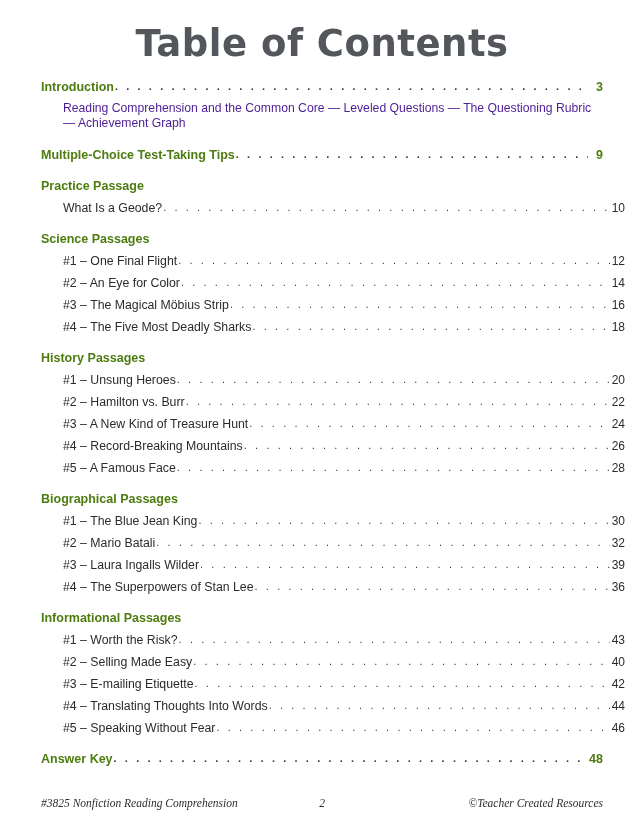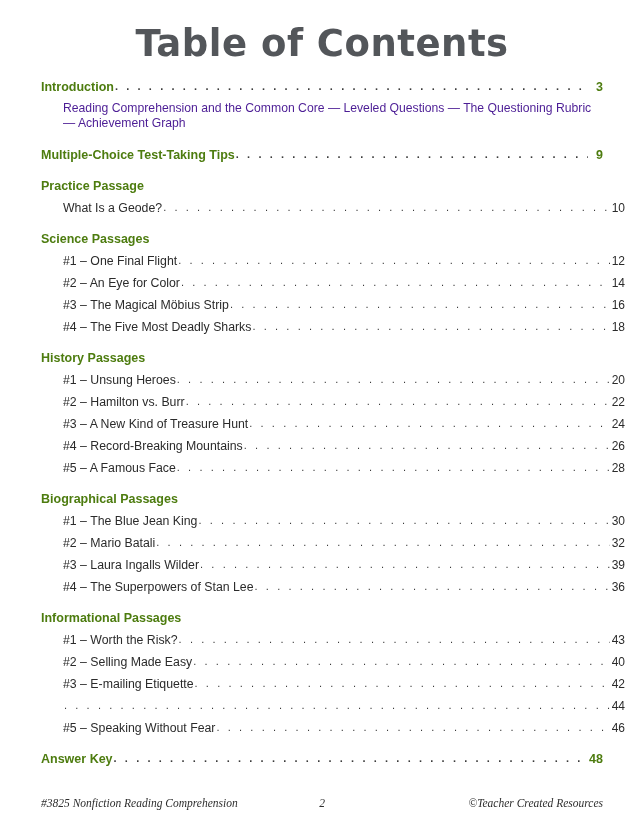--- a/index.html
+++ b/index.html
@@ -262,20 +262,21 @@
           <span class="label">#2 – Selling Made Easy</span>
           <span class="leader"></span>
           <span class="pageno">40</span>
         </div>
         <div class="row entry">
           <span class="label">#3 – E-mailing Etiquette</span>
           <span class="leader"></span>
           <span class="pageno">42</span>
         </div>
         <div class="row entry">
+          <span class="label">#4 – Translating Thoughts Into Words</span>
           <span class="leader"></span>
           <span class="pageno">44</span>
         </div>
         <div class="row entry">
           <span class="label">#5 – Speaking Without Fear</span>
           <span class="leader"></span>
           <span class="pageno">46</span>
         </div>
       </div>
       <div class="group">

